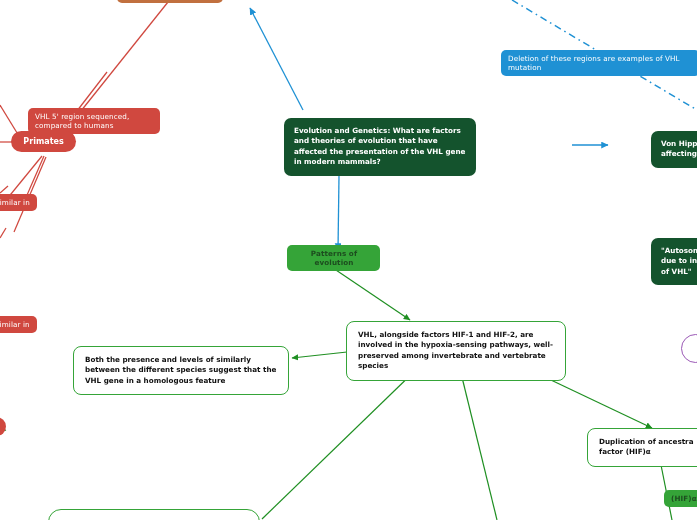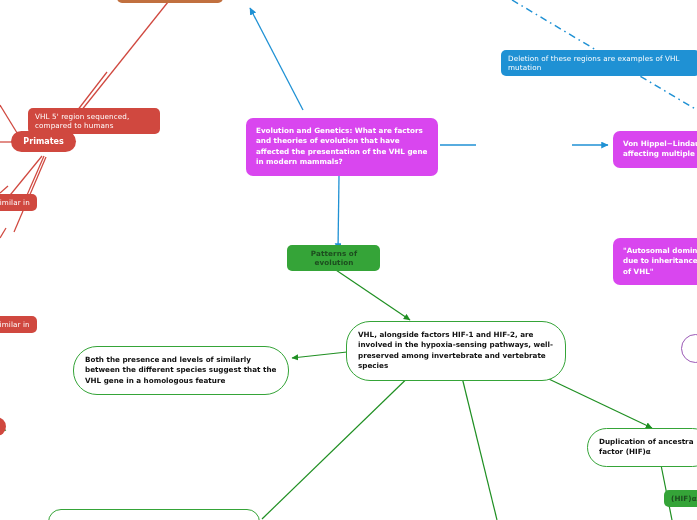--- a/index.html
+++ b/index.html
@@ -17,25 +17,25 @@
   .pill.blue{background:#1f91d4;}
   .pill.green{background:#35a438;color:#1d4d1f;font-weight:700;}
   .pill.orange{background:#c1703f;}
 
   
   .capsule{border-radius:14px;padding:6px 8px;font-size:8px;font-weight:700;
            color:#ffffff;text-align:center;}
   .capsule.red{background:#d0483f;}
 
   
-  .darkbox{background:#d946ef;border-radius:7px;padding:8px 10px;
-           color:#ffffff;font-size:7.2px;font-weight:700;line-height:1.45;}
+  .darkbox{background:#14532d;border-radius:7px;padding:8px 10px;
+           color:#ffffff;font-size:7.2px;font-weight:700;line-height:1.45;margin-left:38px;}
 
   
-  .outline{background:#ffffff;border:1.2px solid #35a438;border-radius:24px;
+  .outline{background:#ffffff;border:1.2px solid #35a438;border-radius:8px;
            padding:8px 11px;color:#111;font-size:7.2px;font-weight:700;
            line-height:1.45;}
   .outline.plain{border-radius:13px;}
 
   .circle-purple{border:1.6px solid #9b59b6;border-radius:50%;background:#fff;}
 </style>
 </head>
 <body>
 
 <div id="canvas">

